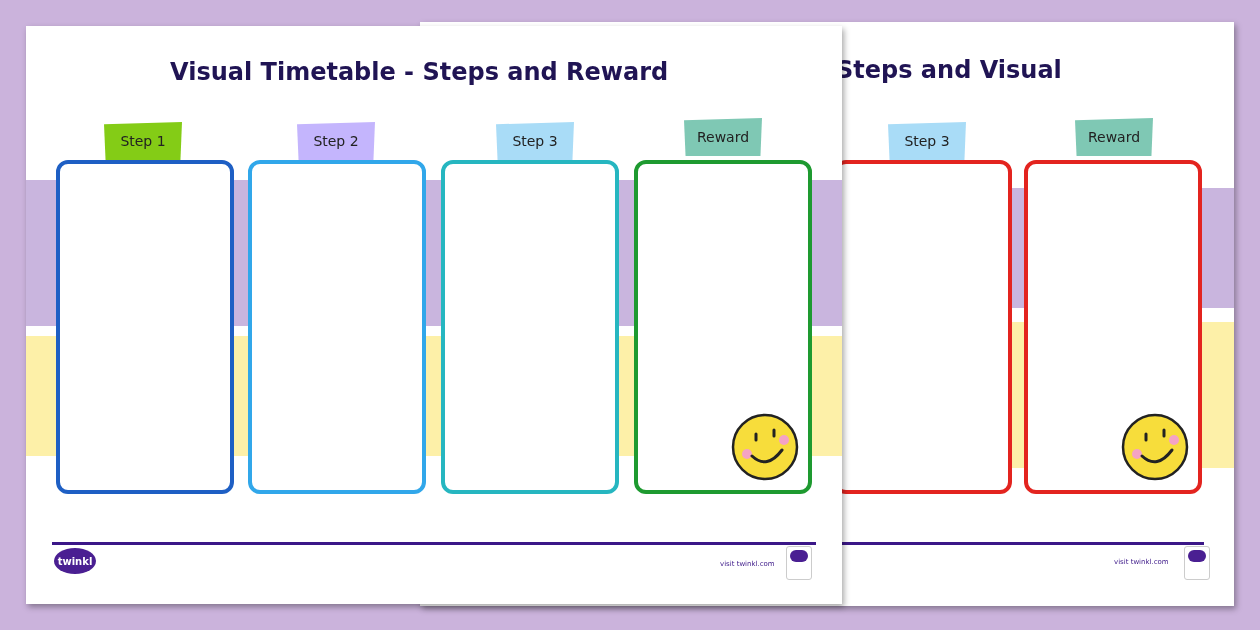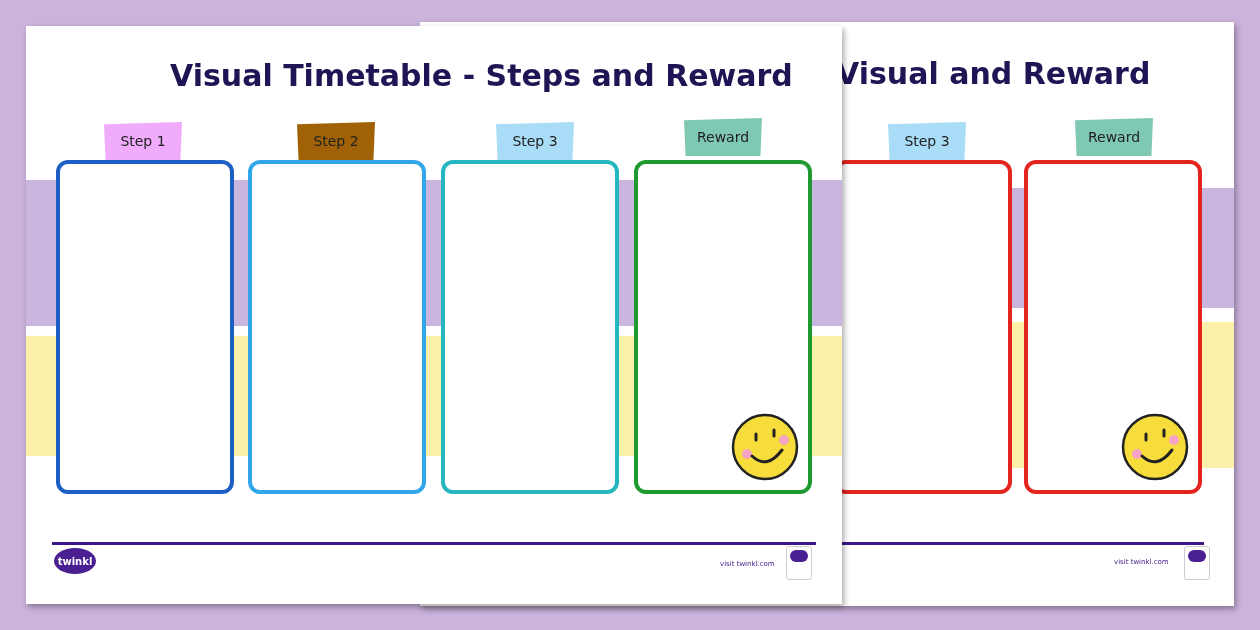--- a/index.html
+++ b/index.html
@@ -3,37 +3,37 @@
 <meta charset="utf-8">
 <style>
 *{box-sizing:border-box;margin:0;padding:0}
 body{width:1260px;height:630px;background:#cbb3dc;position:relative;overflow:hidden;font-family:"DejaVu Sans",sans-serif}
 .sheet{position:absolute;background:#fff;box-shadow:2px 3px 6px rgba(0,0,0,.35);overflow:hidden}
 #back{left:420px;top:22px;width:814px;height:584px}
 #front{left:26px;top:26px;width:816px;height:578px}
 .band{position:absolute;left:0;right:0}
 .band.p{background:#c9b5de}
 .band.y{background:#fdf0a8}
-.title{position:absolute;font-weight:bold;color:#201454;font-size:30px;white-space:nowrap}
+.title{position:absolute;font-weight:bold;color:#201454;font-size:24px;white-space:nowrap}
 .tab{position:absolute;height:38px;width:78px;font-size:14px;color:#222;display:flex;align-items:center;justify-content:center;clip-path:polygon(0 6%,100% 0,98% 100%,2% 100%)}
 .card{position:absolute;width:178px;height:334px;background:#fff;border:4px solid;border-radius:12px}
 .smile{position:absolute;right:8px;bottom:8px;width:70px;height:70px}
 .hr{position:absolute;height:3px;background:#3b1788}
 .logo{position:absolute;width:46px;height:30px}
 .url{position:absolute;font-size:7px;color:#3b1788;font-weight:normal}
 .badge{position:absolute;width:26px;height:34px;border:1px solid #ccc;border-radius:3px;background:#fff}
 .badge:before{content:"";position:absolute;left:3px;top:3px;width:18px;height:12px;background:#4a1f92;border-radius:8px}
 </style>
 </head>
 <body>
 
 <div id="back" class="sheet">
   <div class="band p" style="top:166px;height:120px"></div>
   <div class="band y" style="top:300px;height:146px"></div>
-  <div class="title" style="left:416px;top:34px">Visual and Reward</div>
+  <div class="title" style="left:416px;top:34px">Steps and Visual</div>
   <div class="tab" style="left:468px;top:100px;background:#a9dcf7">Step 3</div>
   <div class="tab" style="left:655px;top:96px;background:#7fc8b4">Reward</div>
   <div class="card" style="left:414px;top:138px;border-color:#e3241f"></div>
   <div class="card" style="left:604px;top:138px;border-color:#e3241f">
     <svg class="smile" viewBox="0 0 70 70">
         <circle cx="35" cy="35" r="32" fill="#f7dd3b" stroke="#222" stroke-width="2.5"></circle>
         <circle cx="17" cy="42" r="5" fill="#f4a3c4"></circle>
         <circle cx="54" cy="28" r="5" fill="#f4a3c4"></circle>
         <path d="M26 22 v6 M44 18 v6" stroke="#222" stroke-width="3" stroke-linecap="round"></path>
         <path d="M22 44 q15 14 30 -6" fill="none" stroke="#222" stroke-width="3" stroke-linecap="round"></path>
@@ -42,22 +42,22 @@
   <div class="hr" style="left:420px;right:30px;top:520px"></div>
   <div class="url" style="left:694px;top:536px">visit twinkl.com</div>
   <div class="badge" style="left:764px;top:524px"></div>
 </div>
 
 <div id="front" class="sheet">
   <div class="band p" style="top:154px;height:146px"></div>
   <div class="band y" style="top:310px;height:120px"></div>
   <div class="title" style="left:144px;top:32px">Visual Timetable - Steps and Reward</div>
 
-  <div class="tab" style="left:78px;top:96px;background:#f0abfc">Step 1</div>
-  <div class="tab" style="left:271px;top:96px;background:#a16207">Step 2</div>
+  <div class="tab" style="left:78px;top:96px;background:#84cc16">Step 1</div>
+  <div class="tab" style="left:271px;top:96px;background:#c4b5fd">Step 2</div>
   <div class="tab" style="left:470px;top:96px;background:#a9dcf7">Step 3</div>
   <div class="tab" style="left:658px;top:92px;background:#7fc8b4">Reward</div>
 
   <div class="card" style="left:30px;top:134px;border-color:#1e5fc4"></div>
   <div class="card" style="left:222px;top:134px;border-color:#31a7ea"></div>
   <div class="card" style="left:415px;top:134px;border-color:#26b6c0"></div>
   <div class="card" style="left:608px;top:134px;border-color:#1e9a30">
     <svg class="smile" viewBox="0 0 70 70">
         <circle cx="35" cy="35" r="32" fill="#f7dd3b" stroke="#222" stroke-width="2.5"></circle>
         <circle cx="17" cy="42" r="5" fill="#f4a3c4"></circle>

